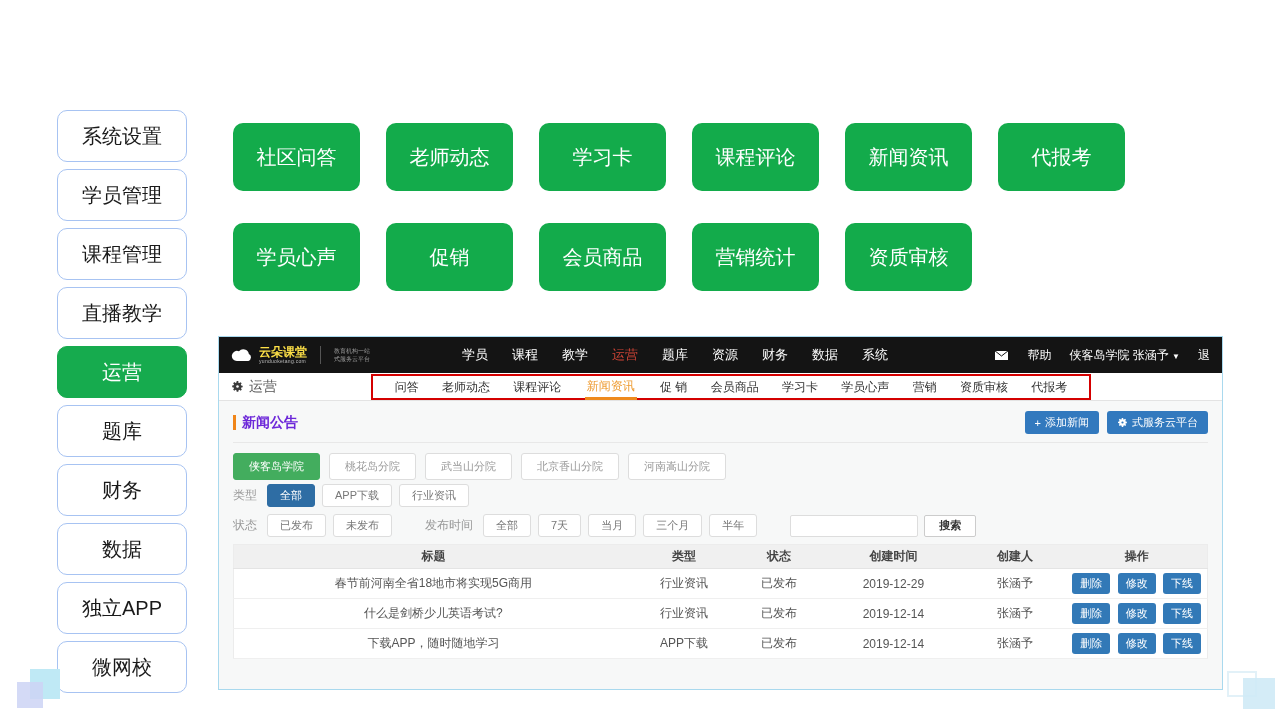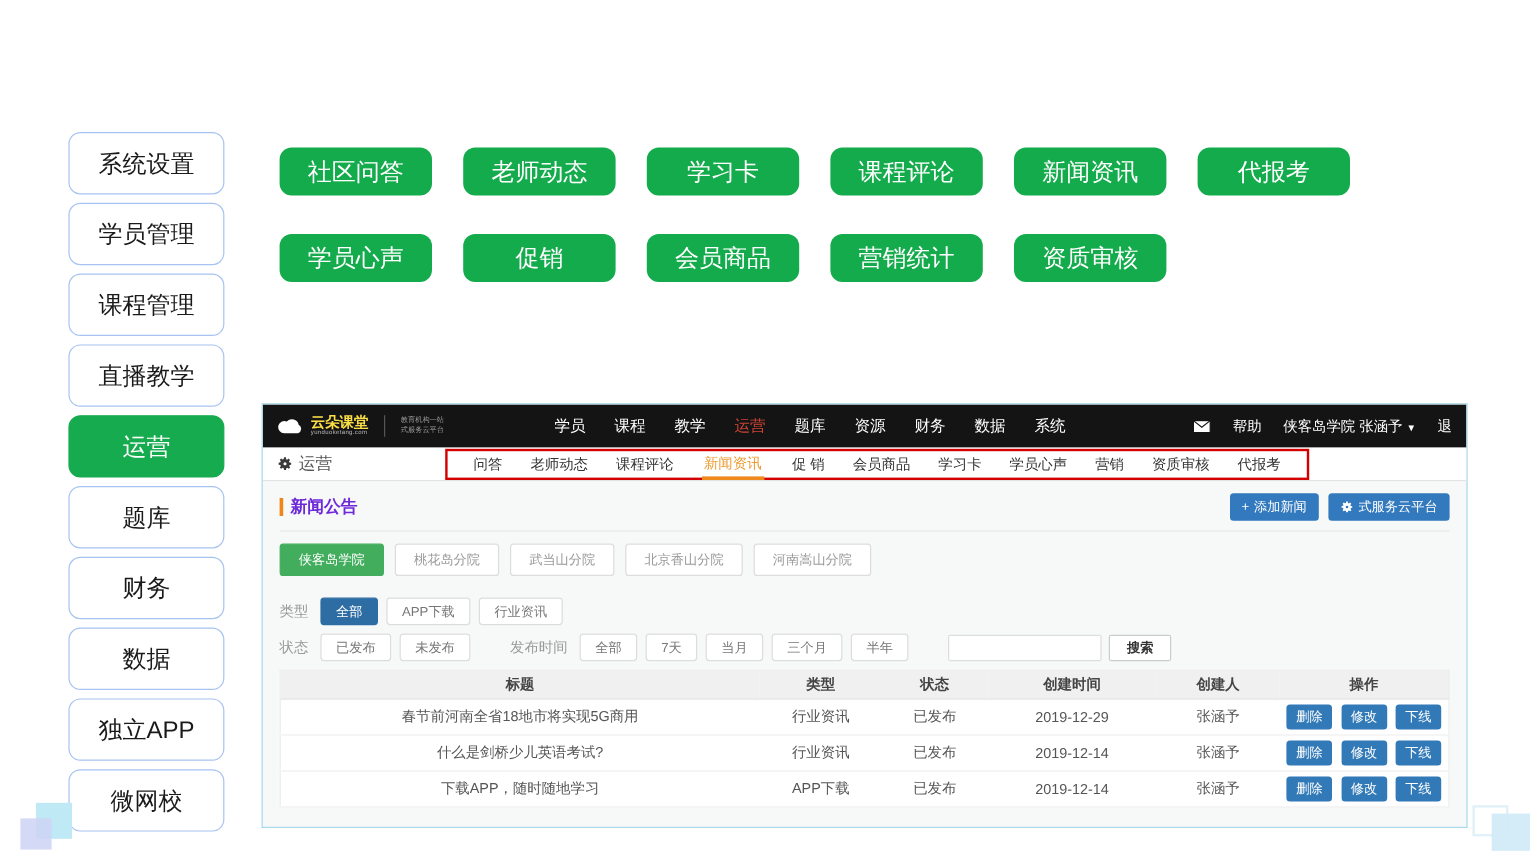--- a/index.html
+++ b/index.html
@@ -15,21 +15,21 @@
   
   .sidebar { position:absolute; left:57px; top:110px; width:130px; }
   .side-btn { width:130px; height:52px; margin-bottom:7px; background:#fff;
     border:1px solid #a7c3f2; border-radius:10px; display:flex; align-items:center;
     justify-content:center; font-size:20px; color:#1a1a1a; cursor:pointer; }
   .side-btn.active { background:#16ab4e; border-color:#16ab4e; color:#fff; }
 
   
   .features { position:absolute; left:233px; top:123px; }
   .feat-row { display:flex; gap:26px; margin-bottom:32px; }
-  .feat-btn { min-width:127px; height:40px; padding:0 18px; background:#13ab4b;
+  .feat-btn { min-width:127px; height:68px; padding:0 18px; background:#13ab4b;
     border-radius:10px; color:#fff; font-size:20px; display:flex; align-items:center;
     justify-content:center; cursor:pointer; }
 
   
   .panel { position:absolute; left:218px; top:336px; width:1005px; height:354px;
     border:1px solid #a9d9ee; background:#f7f8f8; overflow:hidden; font-size:12px; }
 
   .adm-nav { height:36px; background:#141414; display:flex; align-items:center; padding:0 12px; }
   .logo { display:flex; align-items:center; gap:6px; }
   .logo-cloud { width:22px; height:14px; }
@@ -54,21 +54,21 @@
   .annotation-box span.active { color:#ee9c33; border-bottom:3px solid #ee8a1d; padding:4px 2px 2px; }
 
   .adm-body { padding:10px 14px 0; }
   .news-head { display:flex; align-items:center; border-bottom:1px solid #e8e8e8; padding-bottom:8px; }
   .orange-bar { width:3px; height:15px; background:#f08519; margin-right:6px; }
   .news-title { font-size:14px; color:#6d28d9; font-weight:600; }
   .head-btns { margin-left:auto; display:flex; gap:8px; }
   .blue-btn { background:#3279be; color:#fff; font-size:11px; border:none; border-radius:3px;
     padding:4px 10px; display:flex; align-items:center; gap:4px; cursor:pointer; }
 
-  .school-tabs { display:flex; gap:9px; margin:10px 0 18px; }
+  .school-tabs { display:flex; gap:9px; margin:10px 0 4px; }
   .tab-btn { font-size:11px; padding:5px 15px; border-radius:3px; background:#fff;
     border:1px solid #ddd; color:#999; cursor:pointer; }
   .tab-btn.active { background:#43ad5e; border-color:#43ad5e; color:#fff; }
 
   .filter-row { display:flex; align-items:center; margin-bottom:7px; }
   .f-label { font-size:12px; color:#999; margin-right:10px; }
   .pill { font-size:11px; padding:3px 12px; border-radius:3px; background:#fff;
     border:1px solid #ddd; color:#777; margin-right:7px; cursor:pointer; }
   .pill.active-blue { background:#2e6da4; border-color:#2e6da4; color:#fff; }
   .time-label { margin-left:26px; }

